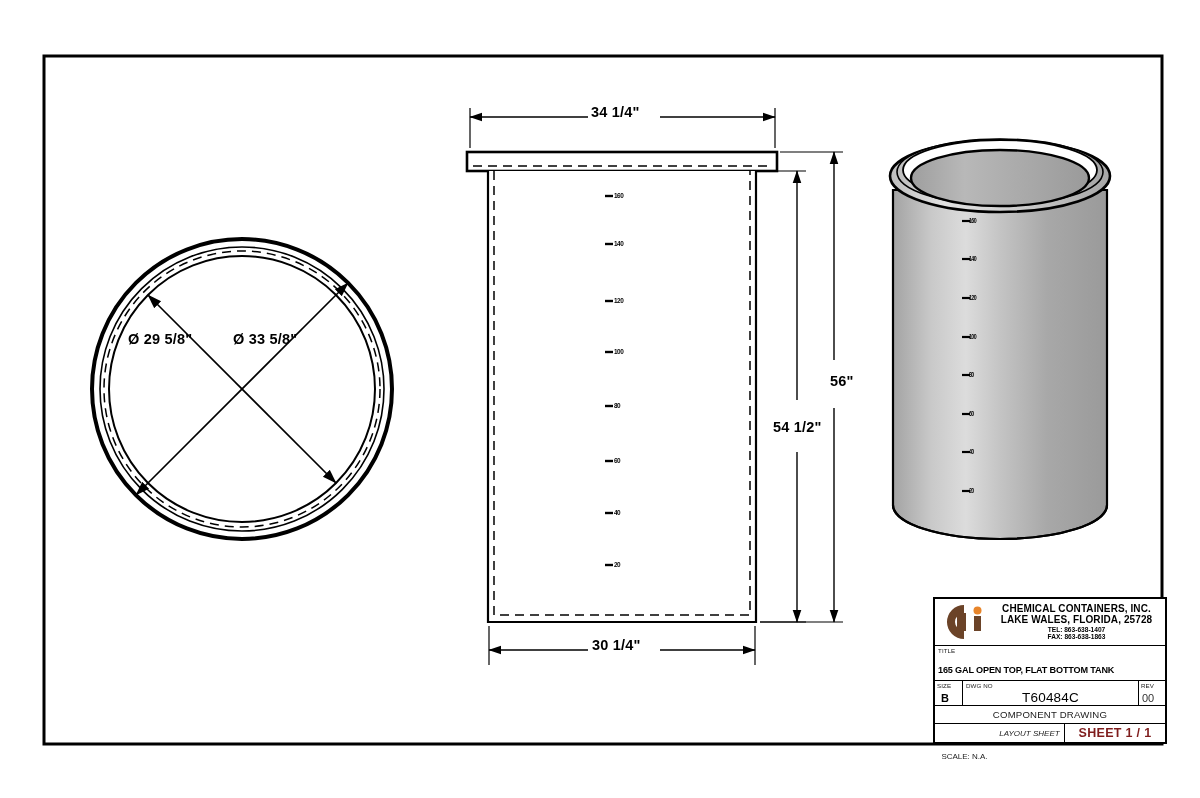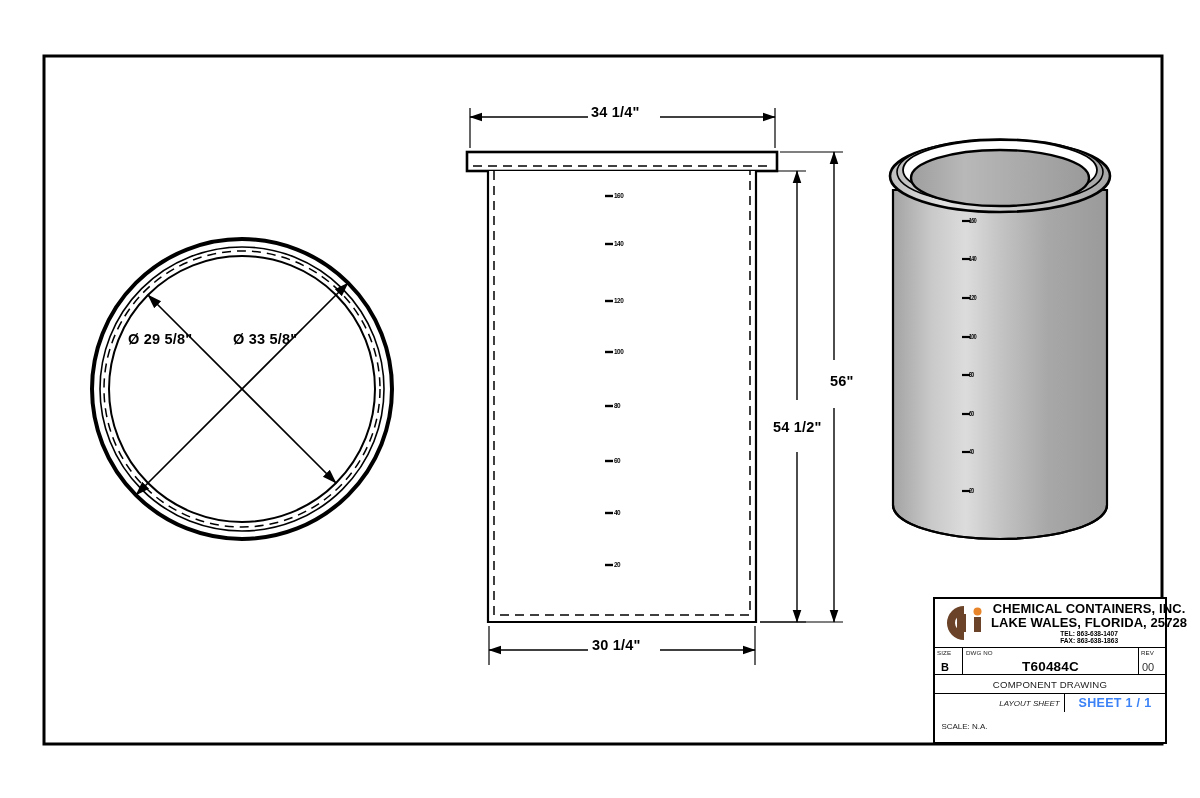--- a/index.html
+++ b/index.html
@@ -63,21 +63,21 @@
     align-items: center;
     justify-content: center;
   }
   #tb-company-text {
     flex: 1 1 auto;
     text-align: center;
     line-height: 1.06;
     padding-right: 3px;
   }
   .co-name {
-    font-size: 13px;
+    font-size: 10px;
     font-weight: bold;
     letter-spacing: 0.1px;
     white-space: nowrap;
   }
   .co-tel {
     font-size: 6.6px;
     font-weight: bold;
     white-space: nowrap;
   }
 
@@ -126,21 +126,21 @@
   }
   #tb-dwg {
     flex: 1;
     box-sizing: border-box;
     border-right: 1px solid #000;
     position: relative;
     padding-left: 3px;
   }
   #tb-dwg-value {
     font-size: 13.5px;
-    font-weight: bold;
+    font-weight: normal;
     position: absolute;
     left: 0; right: 0;
     bottom: 1px;
     text-align: center;
     line-height: 1;
     letter-spacing: 0.2px;
   }
   #tb-rev {
     width: 26px;
     box-sizing: border-box;
@@ -417,20 +417,26 @@
         </svg>
       </div>
       <div id="tb-company-text">
         <div class="co-name">CHEMICAL CONTAINERS, INC.</div>
         <div class="co-name">LAKE WALES, FLORIDA, 25728</div>
         <div class="co-tel">TEL: 863-638-1407</div>
         <div class="co-tel">FAX: 863-638-1863</div>
       </div>
     </div>
 
+    <div class="tb-row">
+      <div id="tb-title-cell">
+        <div class="cell-label">TITLE</div>
+        <div id="tb-title-value">165 GAL OPEN TOP, FLAT BOTTOM TANK</div>
+      </div>
+    </div>
 
     <div class="tb-row" id="tb-idrow">
       <div id="tb-size">
         <div class="cell-label">SIZE</div>
         <div id="tb-size-value">B</div>
       </div>
       <div id="tb-dwg">
         <div class="cell-label">DWG NO</div>
         <div id="tb-dwg-value">T60484C</div>
       </div>
@@ -445,18 +451,18 @@
     </div>
 
     <div class="tb-row" id="tb-footer">
       <div id="tb-scale">
         <span class="footer-text">SCALE: N.A.</span>
       </div>
       <div id="tb-layout">
         <span class="footer-text">LAYOUT SHEET</span>
       </div>
       <div id="tb-sheet">
-        <span id="tb-sheet-value" style="color: #3b82f6;">SHEET 1 / 1</span>
+        <span id="tb-sheet-value" style="color: #7f1d1d;">SHEET 1 / 1</span>
       </div>
     </div>
   </div>
 
 </div>
 
 </body></html>

